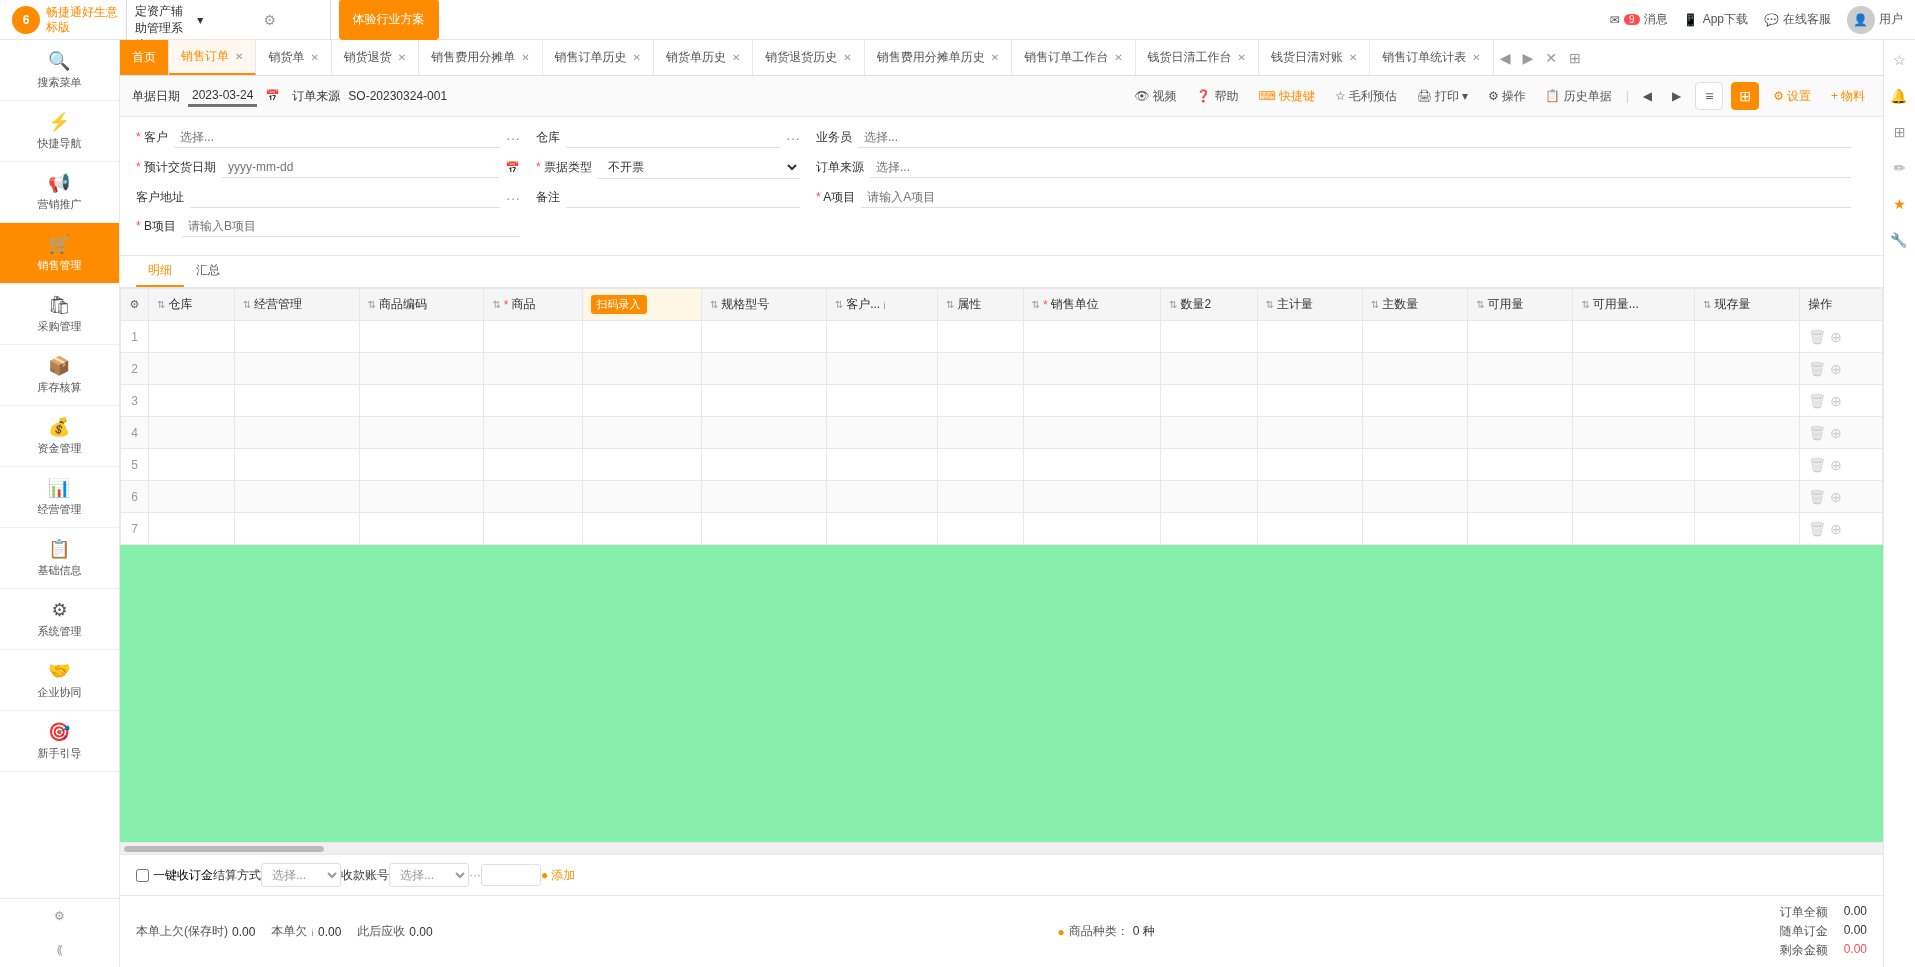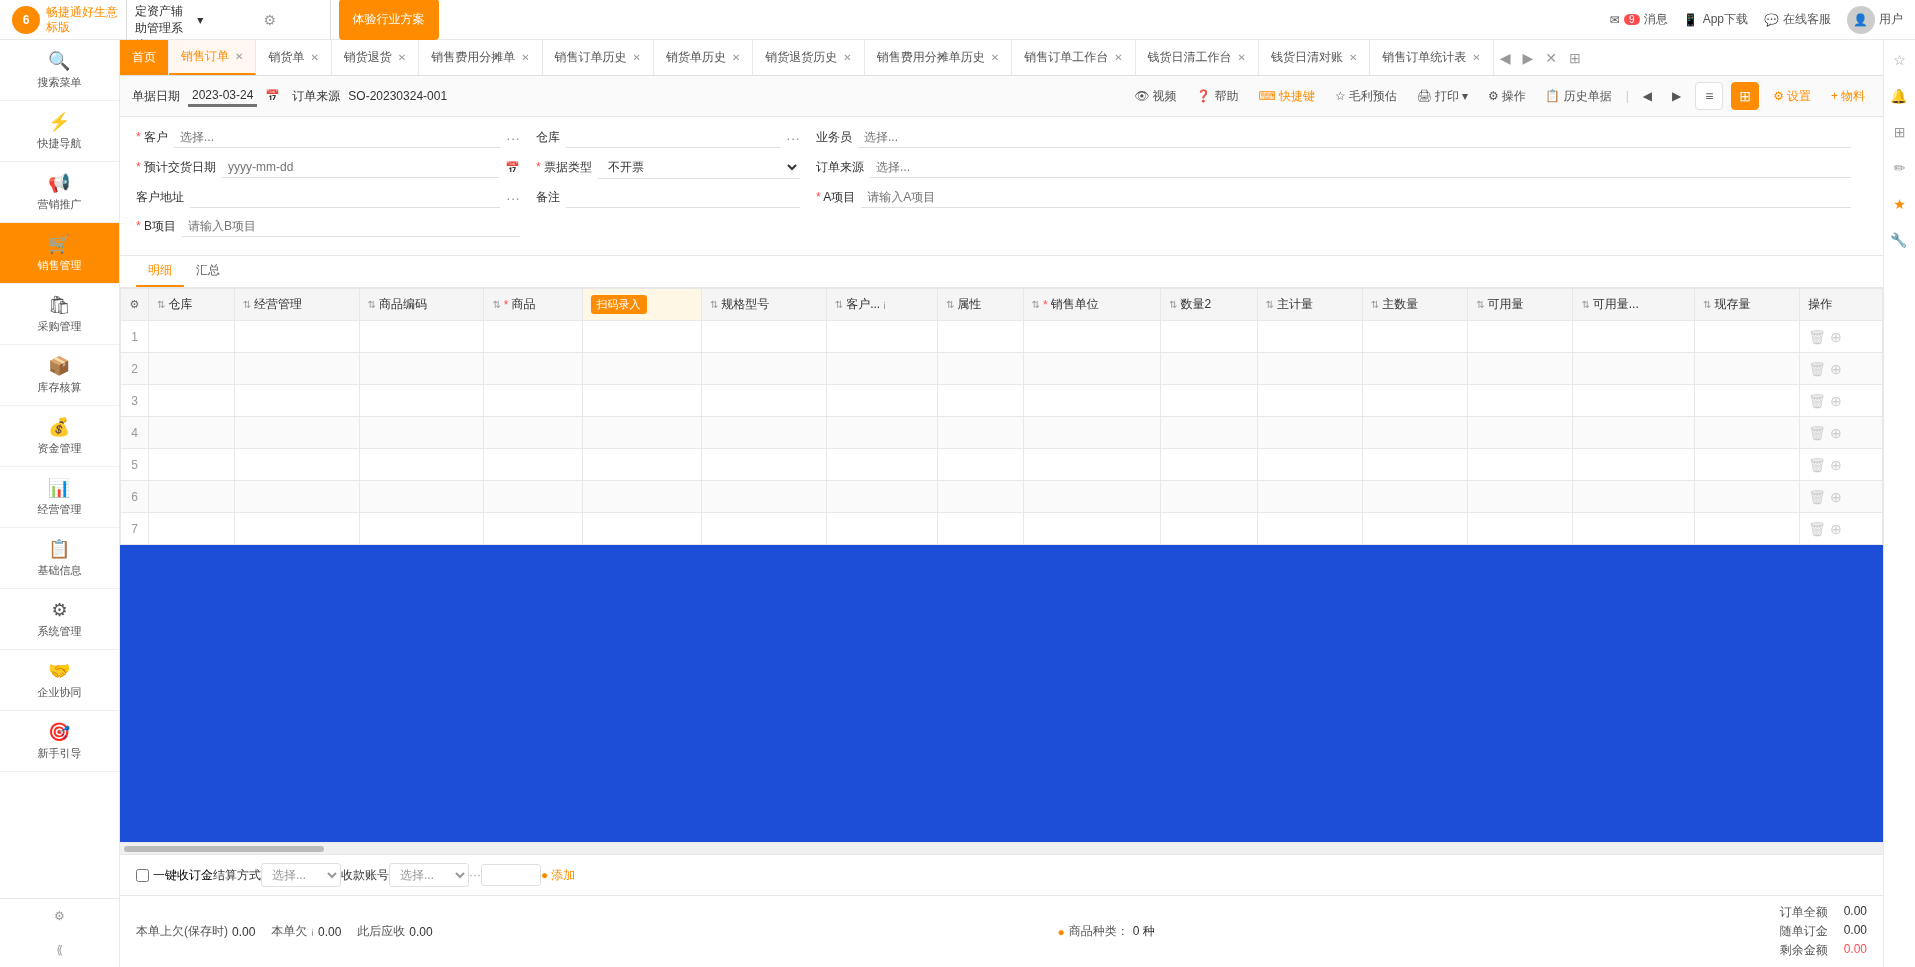--- a/index.html
+++ b/index.html
@@ -54,21 +54,21 @@
     .form-area { padding: 10px 16px; background: #fff; border-bottom: 1px solid #e8e8e8; flex-shrink: 0; }
     .form-row { display: flex; align-items: center; gap: 0; margin-bottom: 8px; }
     .form-field { display: flex; align-items: center; flex: 1; gap: 6px; padding-right: 16px; }
     .form-field label { color: #333; font-size: 12px; white-space: nowrap; }
     .form-input { flex: 1; border: none; border-bottom: 1px solid #e0e0e0; padding: 3px 6px; font-size: 12px; color: #999; outline: none; background: transparent; min-width: 80px; }
     .form-select { flex: 1; border: none; border-bottom: 1px solid #e0e0e0; padding: 3px 6px; font-size: 12px; color: #333; background: transparent; cursor: pointer; }
     .dots-btn { color: #999; cursor: pointer; font-size: 14px; }
     .date-input { flex: 1; border: none; border-bottom: 1px solid #e0e0e0; padding: 3px 6px; font-size: 12px; color: #333; outline: none; background: transparent; }
 
     
-    .table-section { flex: 1; display: flex; flex-direction: column; overflow: hidden; background: #1d4ed8; }
+    .table-section { flex: 1; display: flex; flex-direction: column; overflow: hidden; background: #86efac; }
     .table-tabs { display: flex; border-bottom: 1px solid #e8e8e8; padding: 0 16px; background: #fff; flex-shrink: 0; }
     .table-tab { padding: 6px 12px; cursor: pointer; color: #555; border-bottom: 2px solid transparent; font-size: 12px; }
     .table-tab.active { color: #ff8c00; border-bottom-color: #ff8c00; }
     
     .table-wrapper { flex: 1; overflow: auto; position: relative; }
     table { width: 100%; border-collapse: collapse; min-width: 1400px; }
     table thead { position: sticky; top: 0; z-index: 10; }
     table thead tr { background: #f5f5f5; }
     table thead th { padding: 6px 8px; text-align: left; font-weight: normal; color: #333; border: 1px solid #e8e8e8; white-space: nowrap; font-size: 11px; }
     table thead th.highlight { background: #fff7e6; }

